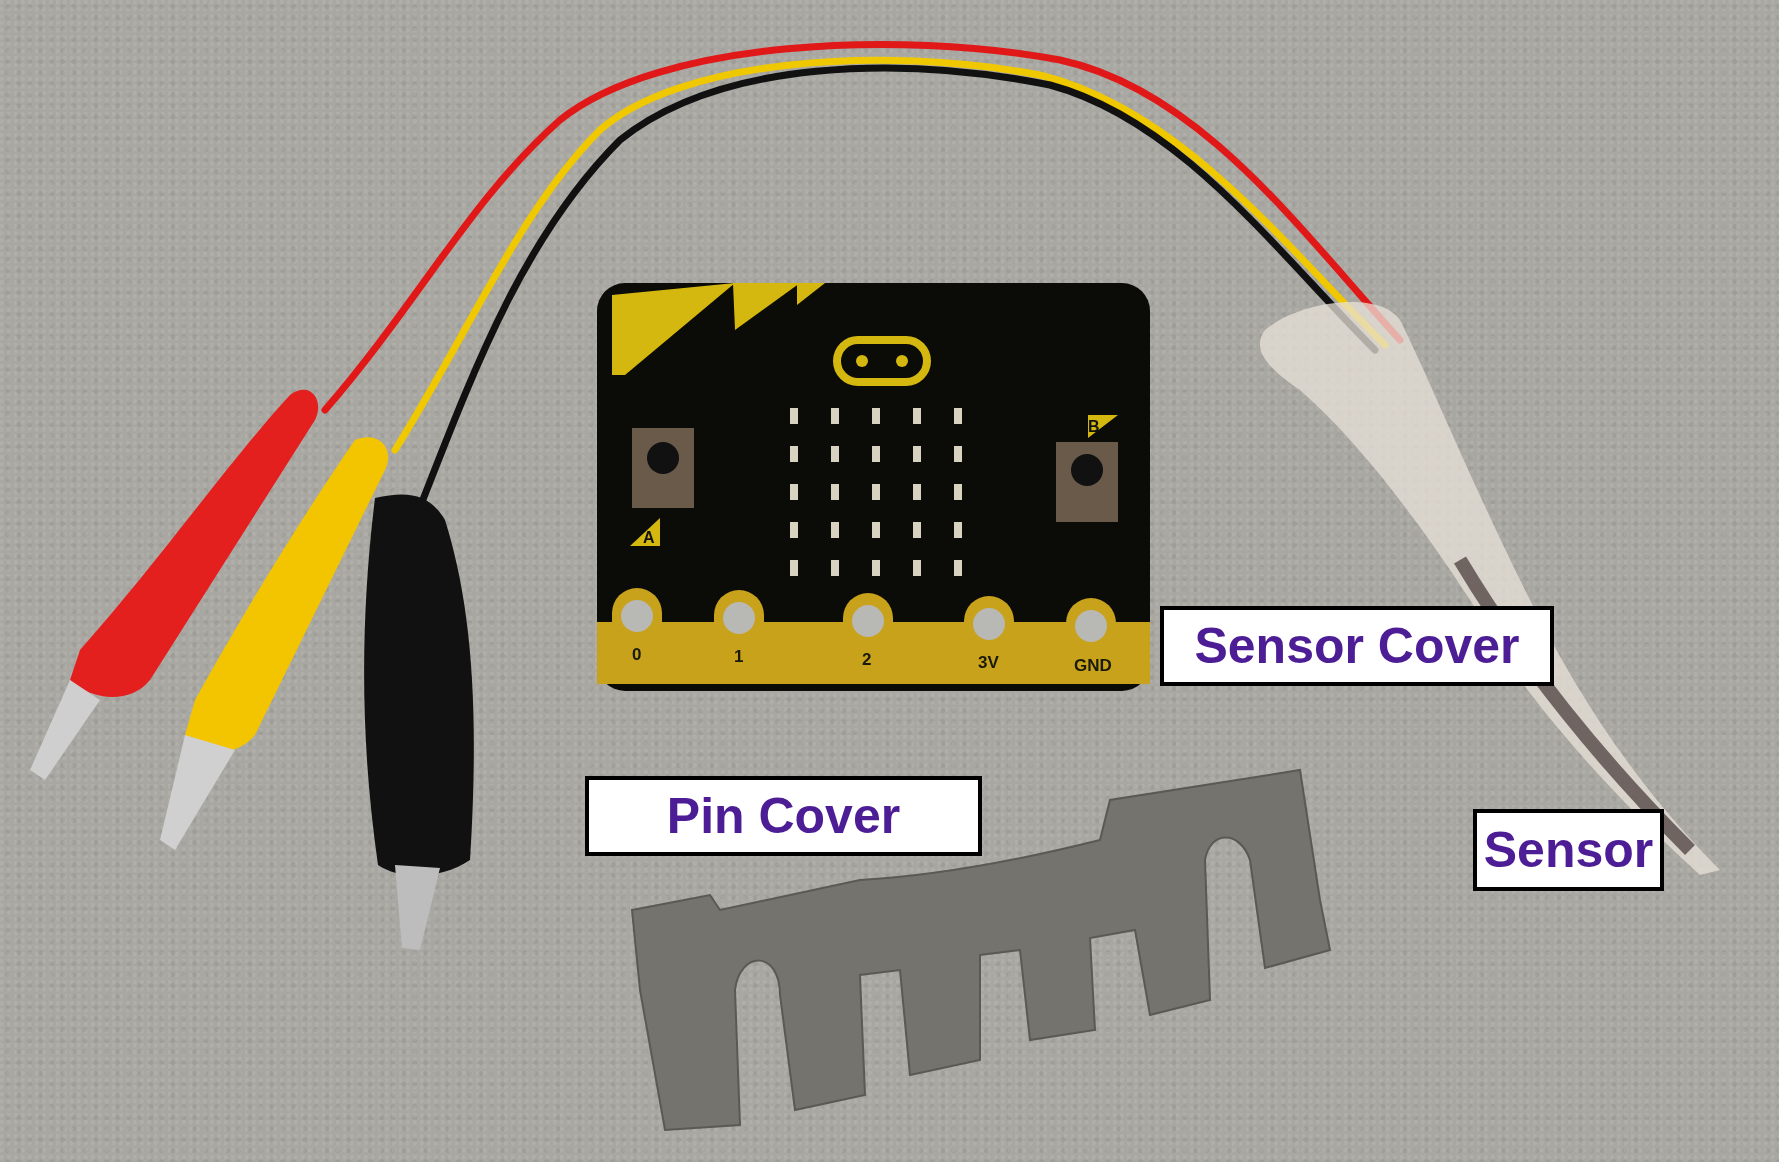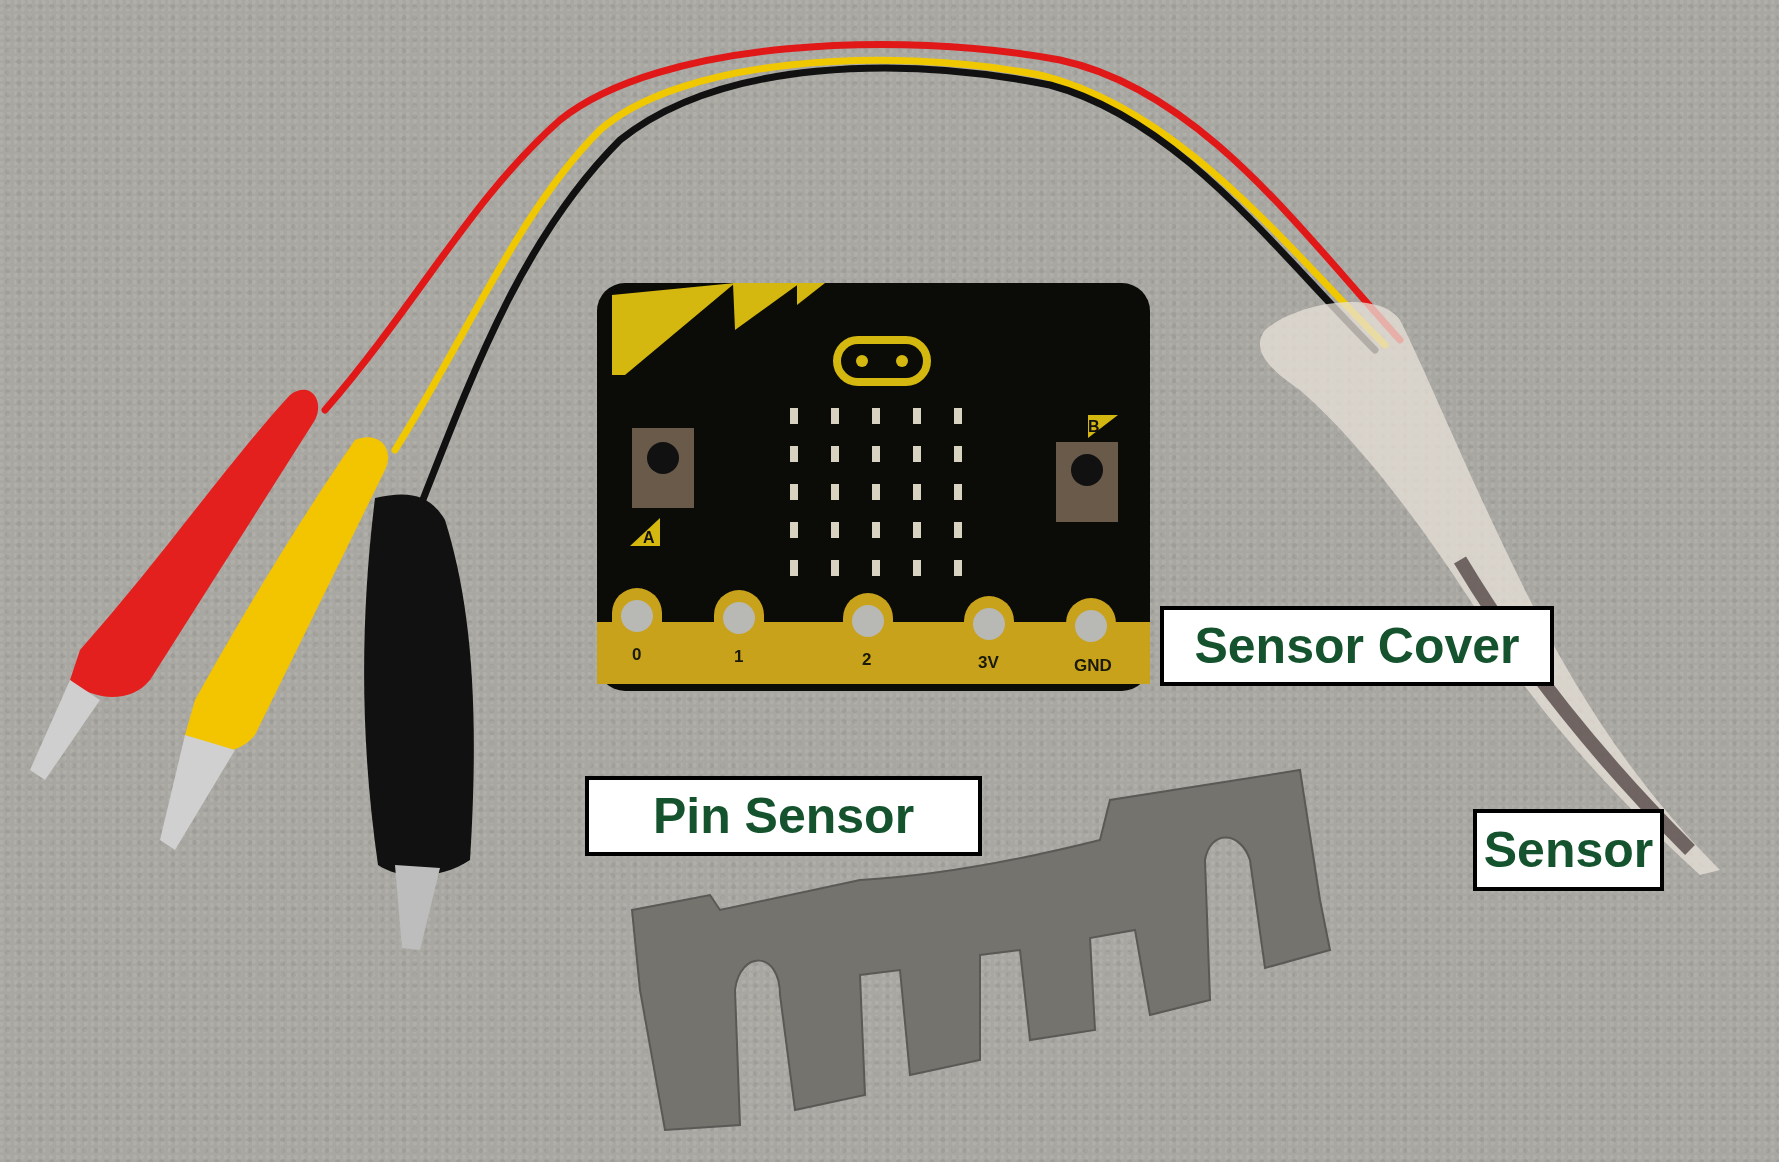--- a/index.html
+++ b/index.html
@@ -8,21 +8,21 @@
     background:#a9a7a2;
     background-image:
       radial-gradient(circle at 20% 30%, rgba(255,255,255,0.08) 0 2px, transparent 3px),
       radial-gradient(circle at 70% 60%, rgba(0,0,0,0.06) 0 2px, transparent 3px);
     background-size: 7px 7px, 11px 11px;
     font-family: "Liberation Sans", sans-serif;
   }
   .photo { position:absolute; left:0; top:0; width:1779px; height:1162px; }
   .label {
     position:absolute; background:#fff; border:4px solid #000;
-    font-family:"Liberation Sans", sans-serif; font-weight:bold; color:#14532d;
+    font-family:"Liberation Sans", sans-serif; font-weight:bold; color:#4c1d95;
     display:flex; align-items:center; justify-content:center; box-sizing:border-box;
     white-space:nowrap;
   }
   #lbl-cover { left:1160px; top:606px; width:394px; height:80px; font-size:50px; }
   #lbl-pin   { left:585px; top:776px; width:397px; height:80px; font-size:50px; }
   #lbl-sensor{ left:1473px; top:809px; width:191px; height:82px; font-size:50px; }
   .pin-text { font-family:"Liberation Sans", sans-serif; font-weight:bold; font-size:17px; fill:#1a1a0a; }
   .btn-text { font-family:"Liberation Sans", sans-serif; font-weight:bold; font-size:16px; fill:#111; }
 </style>
 </head>
@@ -126,14 +126,14 @@
       <path d="M395 865 L 402 948 L 420 950 L 440 868 Z" fill="#bdbdbd"></path>
     </g>
   </g>
 
   <g fill="#74736e" stroke="#5a5955" stroke-width="2">
     <path d="M632 910 L 710 895 L 720 910 L 860 880 C 950 875, 1040 855, 1100 840 L 1110 800 L 1300 770 L 1320 900 L 1330 950 L 1265 968 L 1250 860 C 1240 830, 1210 830, 1205 860 L 1210 1000 L 1150 1015 L 1135 930 L 1090 938 L 1095 1030 L 1030 1040 L 1020 950 L 980 955 L 980 1060 L 910 1075 L 900 970 L 860 975 L 865 1095 L 795 1110 L 780 995 C 780 950, 740 950, 735 990 L 740 1125 L 665 1130 L 640 990 Z"></path>
   </g>
 </svg>
 
 <div class="label" id="lbl-cover">Sensor Cover</div>
-<div class="label" id="lbl-pin">Pin Sensor</div>
+<div class="label" id="lbl-pin">Pin Cover</div>
 <div class="label" id="lbl-sensor">Sensor</div>
 
 </body></html>

